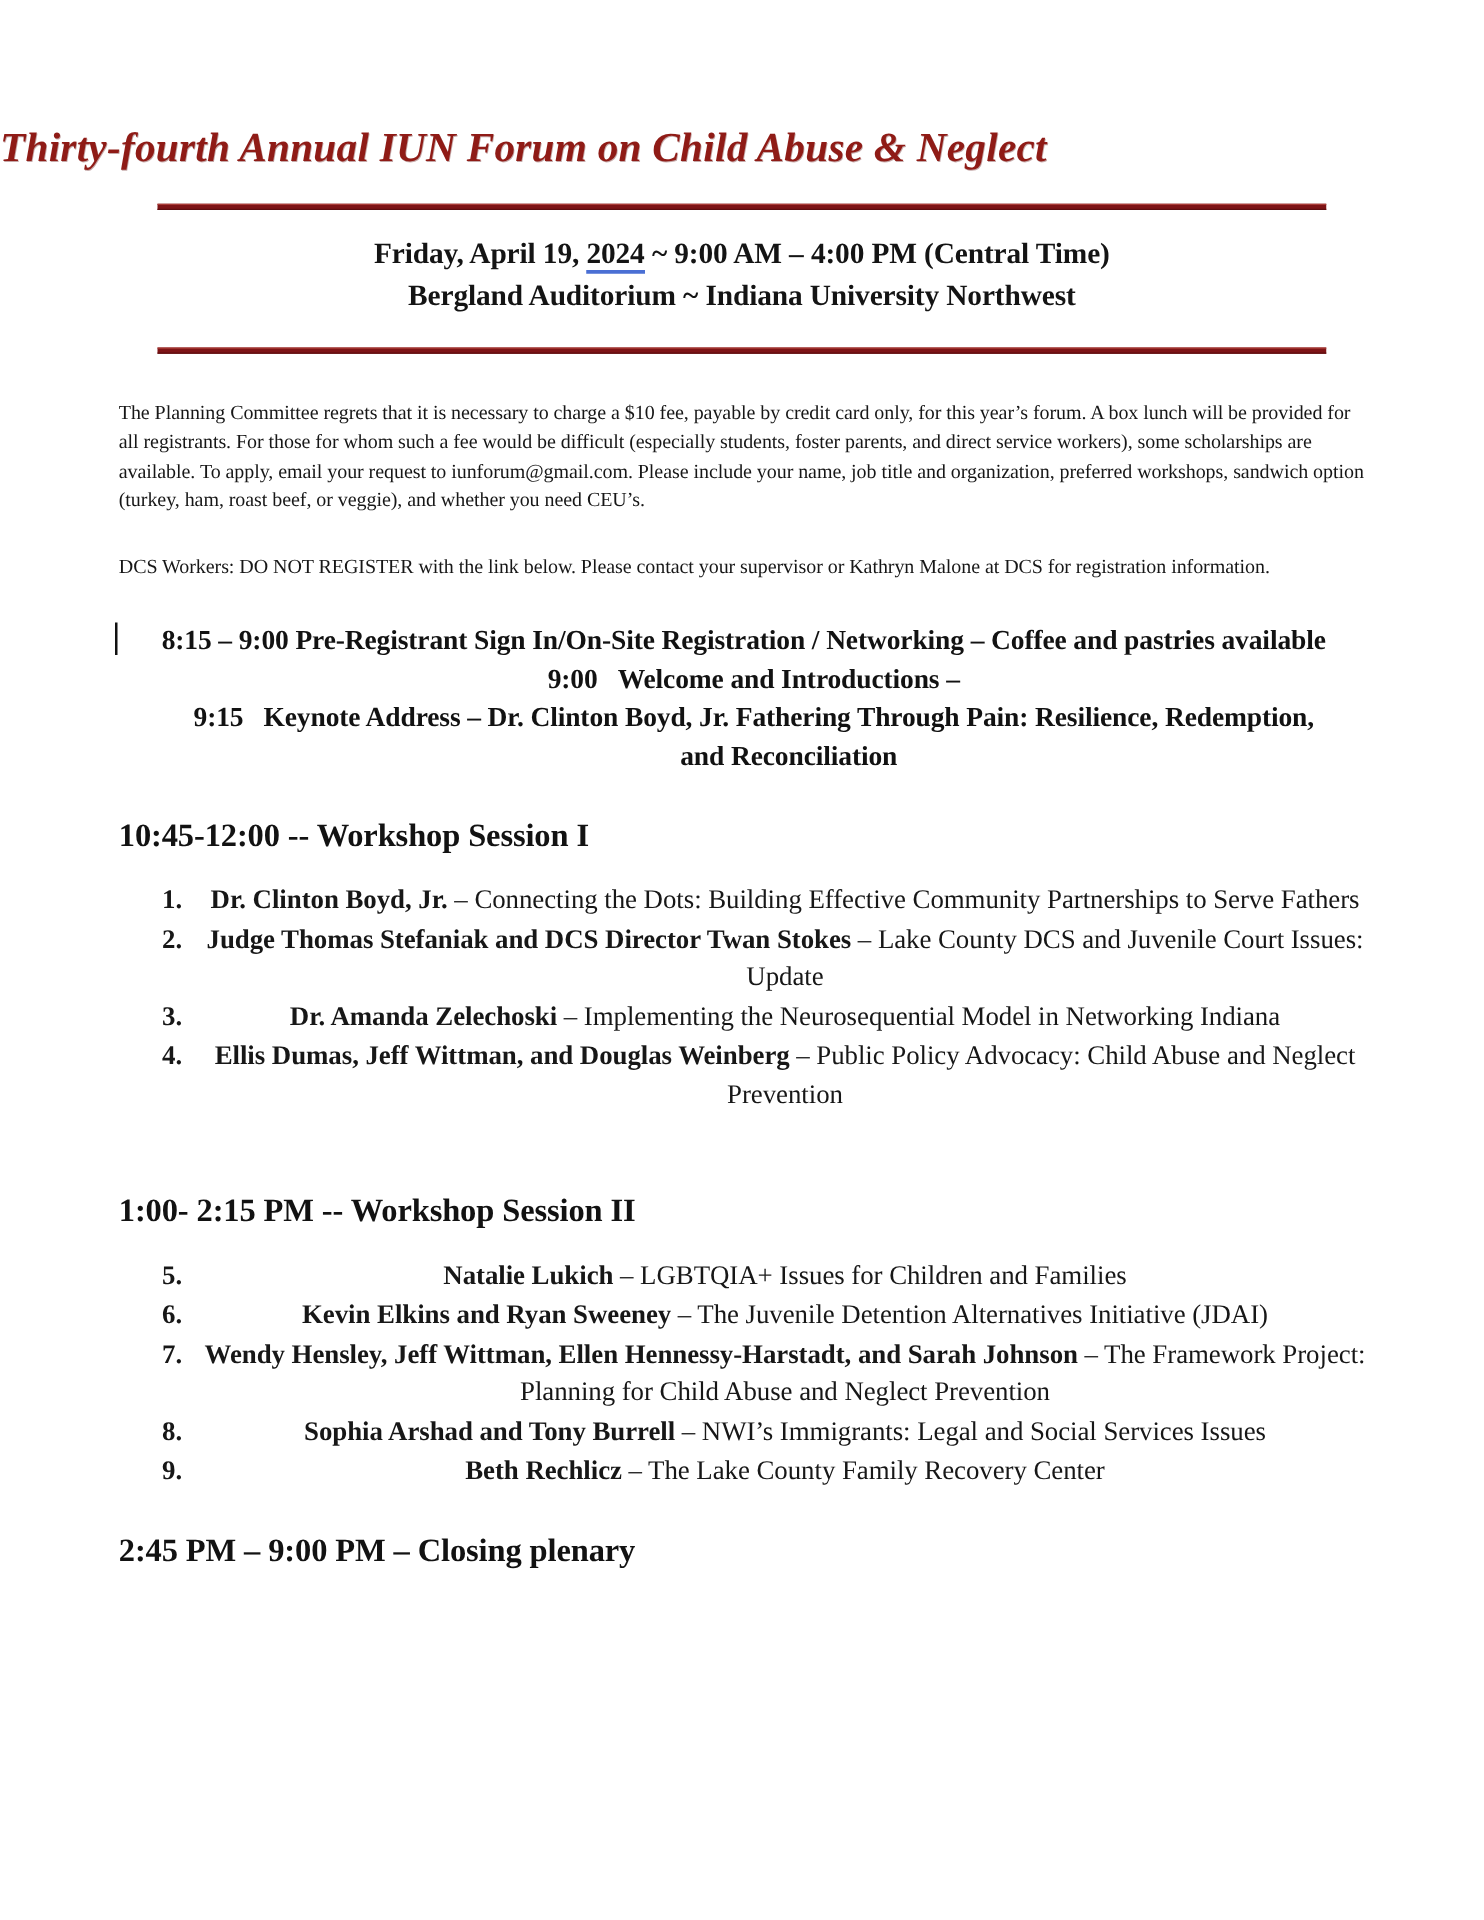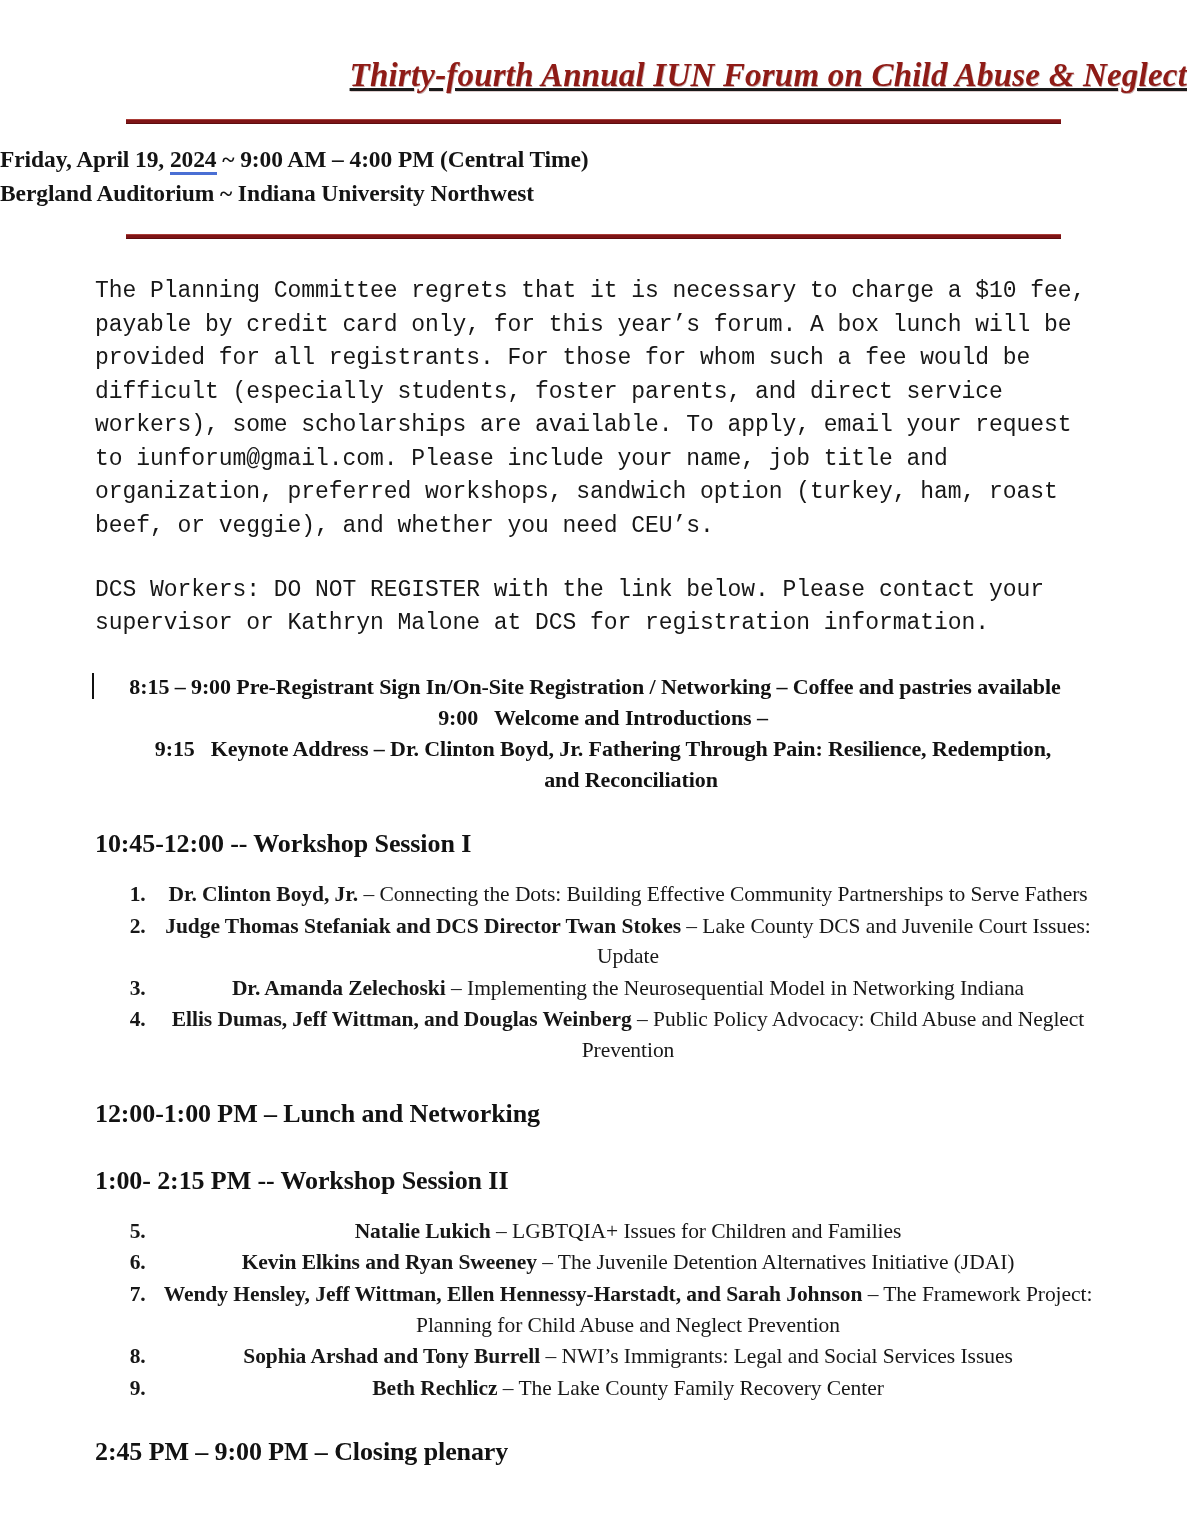--- a/index.html
+++ b/index.html
@@ -18,23 +18,22 @@
   .page {
     position: relative;
     width: 1187px;
     height: 1536px;
     background: #ffffff;
     box-sizing: border-box;
   }
 
   
   .header-block {
-    padding-top: 56px;
-    text-align: right;
-    text-decoration: underline;
+    padding-top: 100px;
+    text-align: left;
   }
 
   .doc-title {
     font-family: "Liberation Serif", "DejaVu Serif", serif;
     font-style: italic;
     font-weight: bold;
     font-size: 33px;
     letter-spacing: 0.2px;
     color: #8f1b16;
     line-height: 1.16;
@@ -59,20 +58,21 @@
     border-bottom: 1px solid #5d0d0f;
     margin: 0 auto;
     width: 935px;
     box-sizing: border-box;
   }
 
   .rule-top { margin-top: 25px; }
   .rule-bottom { margin-top: 22px; }
 
   .datetime-block {
+    text-align: center;
     padding-top: 19px;
     padding-bottom: 2px;
   }
 
   .datetime-line {
     font-size: 23.5px;
     font-weight: bold;
     line-height: 1.42;
     color: #141414;
     letter-spacing: -0.1px;
@@ -82,26 +82,25 @@
     border-bottom: 3px solid #4a6fd4;
     padding-bottom: 0px;
   }
 
   
   .body-block {
     padding: 0 92px 0 95px;
   }
 
   p.para {
-    font-size: 23px;
+    font-size: 16px;
     line-height: 1.46;
     margin: 0;
     color: #171717;
     letter-spacing: -0.05px;
-    font-family: Liberation Mono, monospace;
   }
 
   .spacer-lg { height: 36px; }
   .spacer-md { height: 30px; }
   .spacer-sm { height: 17px; }
 
   .sched-line {
     font-size: 22px;
     font-weight: bold;
     line-height: 1.42;
@@ -217,21 +216,20 @@
 
     <ol class="workshops" start="1">
       <li><span class="presenter">Dr. Clinton Boyd, Jr.</span><span class="topic"> – Connecting the Dots: Building Effective Community Partnerships to Serve Fathers</span></li>
       <li><span class="presenter">Judge Thomas Stefaniak and DCS Director Twan Stokes</span><span class="topic"> – Lake County DCS and Juvenile Court Issues: Update</span></li>
       <li><span class="presenter">Dr. Amanda Zelechoski</span><span class="topic"> – Implementing the Neurosequential Model in Networking Indiana</span></li>
       <li><span class="presenter">Ellis Dumas, Jeff Wittman, and Douglas Weinberg</span><span class="topic"> – Public Policy Advocacy: Child Abuse and Neglect Prevention</span></li>
     </ol>
 
     <div class="spacer-md"></div>
 
-    <div class="session-head">12:00-1:00 PM – Lunch and Networking</div>
 
     <div class="spacer-md"></div>
 
     <div class="session-head">1:00- 2:15 PM -- Workshop Session II</div>
 
     <div class="spacer-sm"></div>
 
     <ol class="workshops" start="5">
       <li><span class="presenter">Natalie Lukich</span><span class="topic"> – LGBTQIA+ Issues for Children and Families</span></li>
       <li><span class="presenter">Kevin Elkins and Ryan Sweeney</span><span class="topic"> – The Juvenile Detention Alternatives Initiative (JDAI)</span></li>

